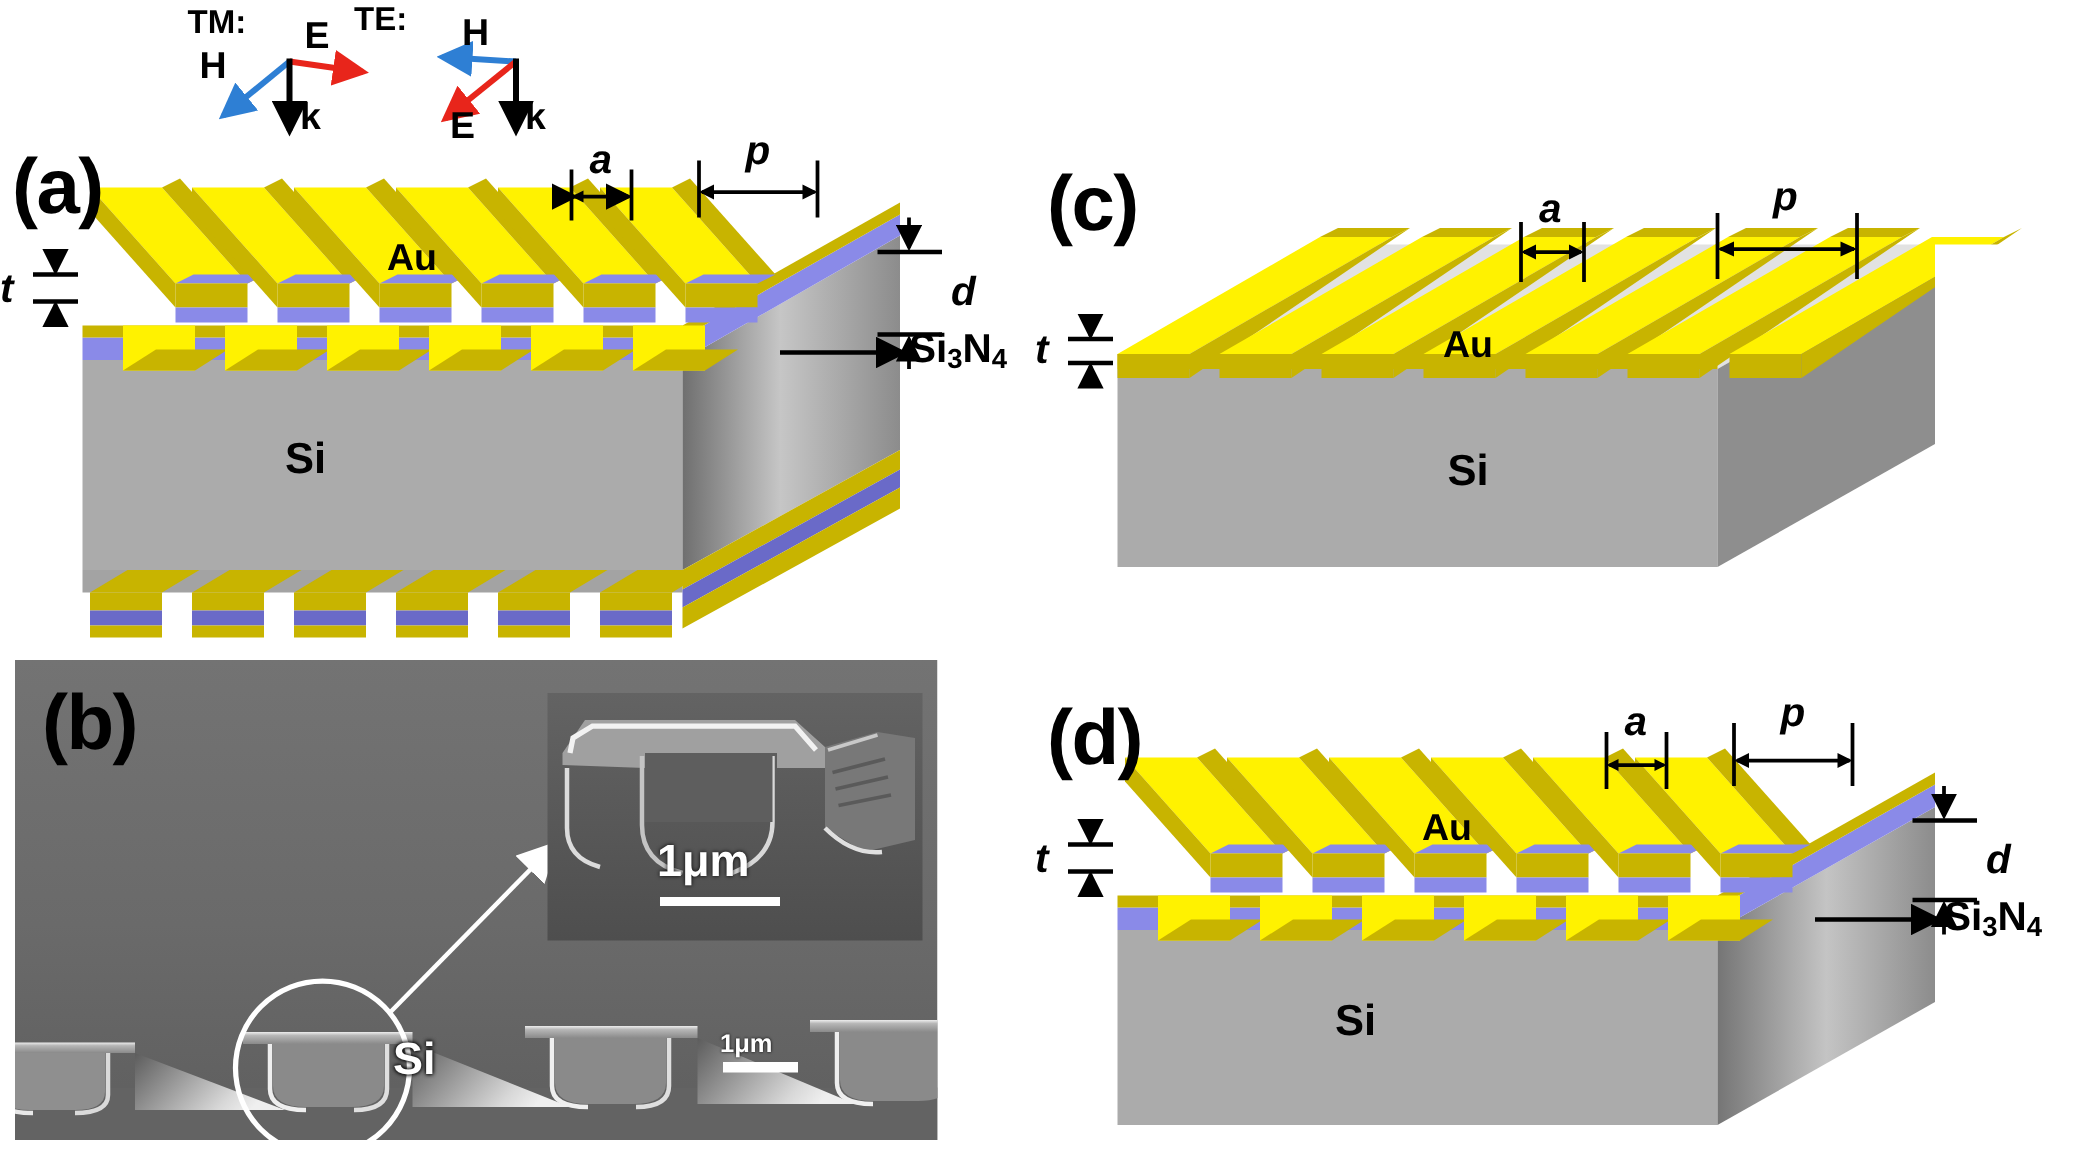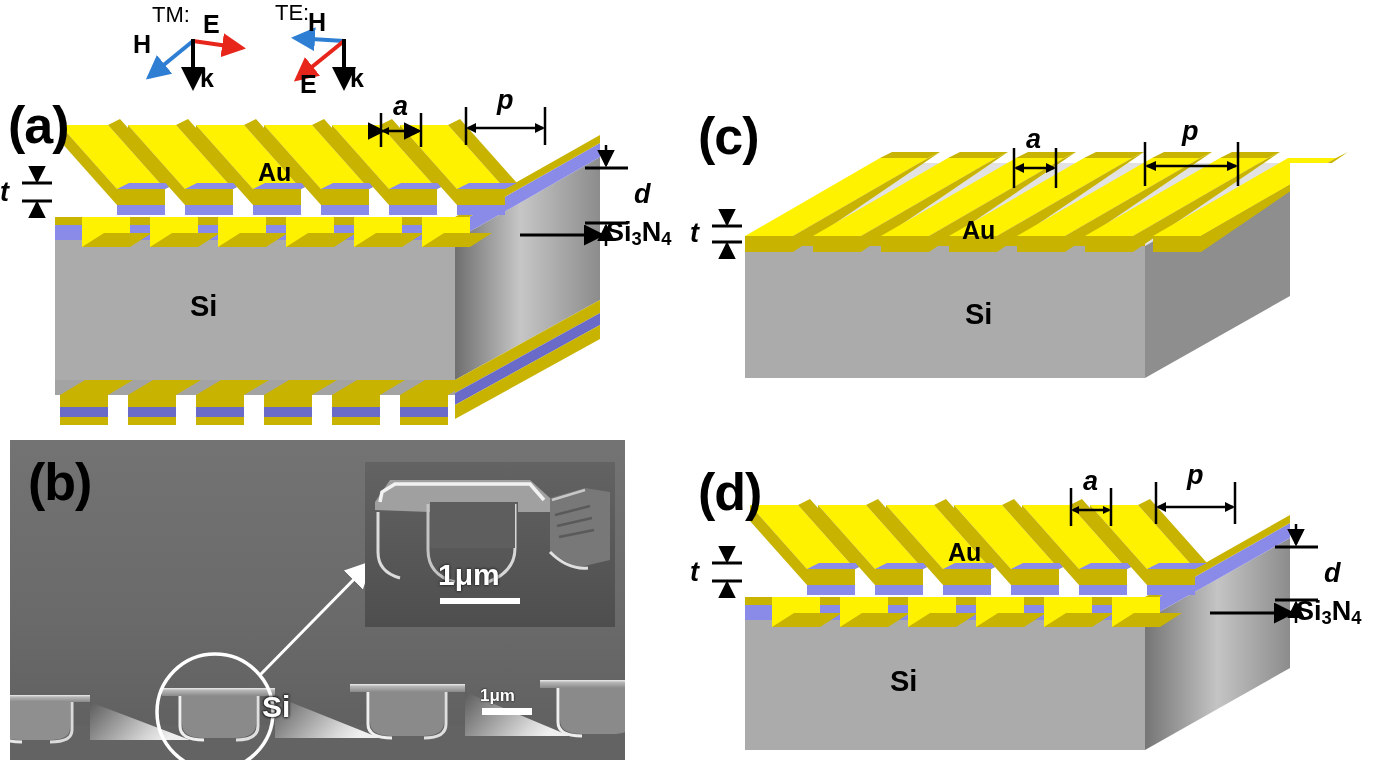--- a/index.html
+++ b/index.html
@@ -4,21 +4,21 @@
 <style>
   html,body{margin:0;padding:0;background:#fff;}
   body{width:1400px;height:776px;overflow:hidden;
        font-family:"Liberation Sans", sans-serif;color:#000;}
   #fig{position:relative;width:1400px;height:776px;}
   svg{display:block;}
   .abs{position:absolute;}
   .panel-label{font-weight:bold;font-size:52px;letter-spacing:-1px;}
   .mat-label{font-weight:bold;font-size:25px;text-align:center;}
   .dim-label{font-weight:bold;font-style:italic;font-size:27px;}
-  .pol-label{font-weight:normal;font-size:22px;margin-left:27px;}
+  .pol-label{font-weight:bold;font-size:22px;}
   .vec-label{font-weight:bold;font-size:25px;}
   .sem-label{font-weight:bold;font-size:30px;color:#fff;
              text-shadow:0 0 3px #000,0 0 3px #000;}
   .sem-scale{font-weight:bold;font-size:17px;color:#fff;
              text-shadow:0 0 2px #000;}
   .sem-scale-big{font-weight:bold;font-size:30px;color:#fff;
              text-shadow:0 0 3px #000;}
   .sub{font-size:0.68em;vertical-align:-0.22em;}
 </style>
 </head>
@@ -50,21 +50,21 @@
       <line x1="344" y1="41" x2="295" y2="38" stroke="#2E7FD4" stroke-width="4" marker-end="url(#ahB)"></line>
       <line x1="344" y1="41" x2="297" y2="79" stroke="#E8251B" stroke-width="4" marker-end="url(#ahR)"></line>
       <line x1="344" y1="39" x2="344" y2="87" stroke="#000" stroke-width="4" marker-end="url(#ahK)"></line>
     </g>
   </svg>
   <div class="abs pol-label" style="left:125px;top:2px;">TM:</div>
   <div class="abs vec-label" style="left:203px;top:10px;">E</div>
   <div class="abs vec-label" style="left:133px;top:30px;">H</div>
   <div class="abs vec-label" style="left:200px;top:64px;">k</div>
 
-  <div class="abs pol-label" style="left:248px;top:0px;">TE:</div>
+  <div class="abs pol-label" style="left:236px;top:0px;">TE:</div>
   <div class="abs vec-label" style="left:308px;top:8px;">H</div>
   <div class="abs vec-label" style="left:300px;top:70px;">E</div>
   <div class="abs vec-label" style="left:350px;top:64px;">k</div>
 </div>
 
 <div class="abs" style="left:0;top:95px;width:690px;height:330px;">
   <svg width="690" height="330" viewBox="0 0 690 330">
     <defs>
       <marker id="aA" markerWidth="7" markerHeight="7" refX="6" refY="3.5" orient="auto">
         <path d="M0,0 L7,3.5 L0,7 z" fill="#000"></path>

